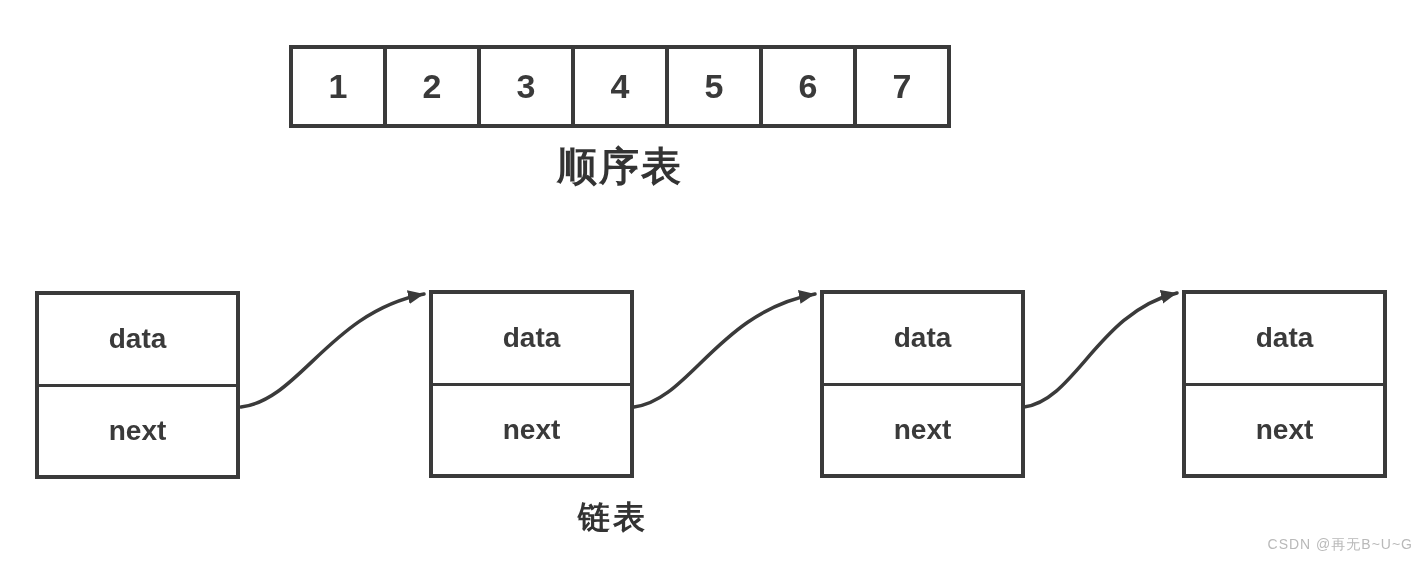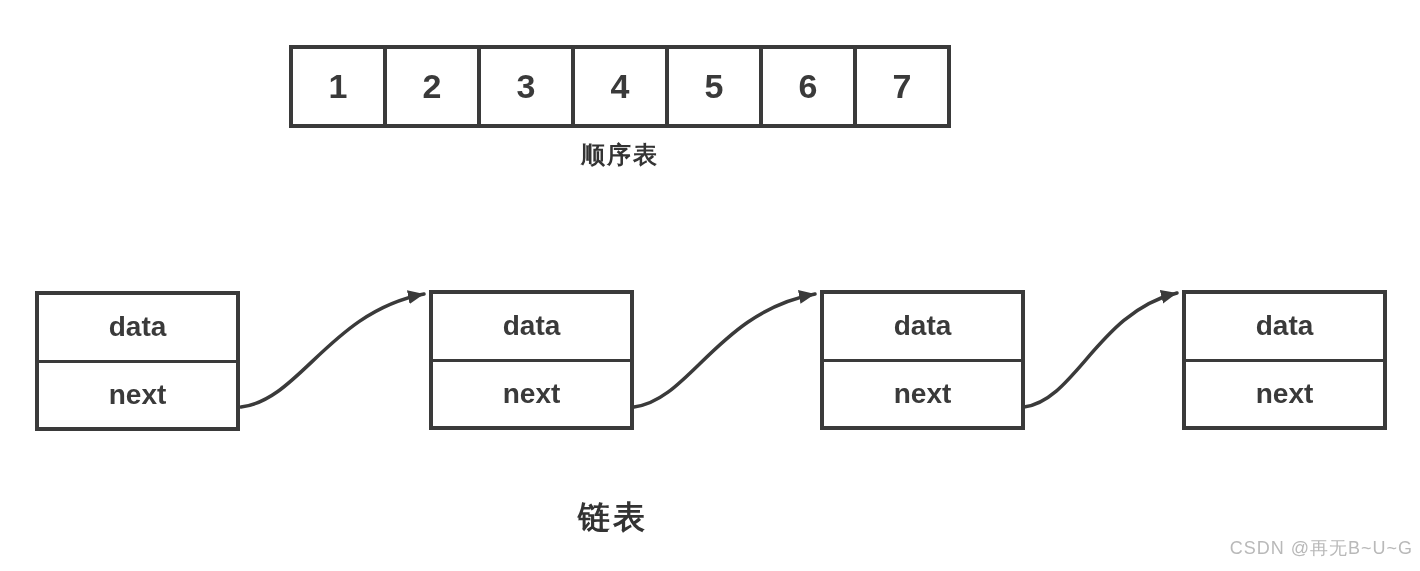--- a/index.html
+++ b/index.html
@@ -34,31 +34,31 @@
     background: #ffffff;
   }
   .array .cell:first-child { margin-left: 0; }
 
   .seq-label {
     position: absolute;
     left: 289px;
     top: 139px;
     width: 662px;
     text-align: center;
-    font-size: 24px;
+    font-size: 40px;
     font-weight: bold;
     color: #333333;
     letter-spacing: 2px;
   }
 
   
   .node {
     position: absolute;
     width: 205px;
-    height: 140px;
+    height: 188px;
     border: 4px solid #3a3a3a;
     background: #ffffff;
     display: flex;
     flex-direction: column;
   }
   .node .field {
     flex: 1;
     display: flex;
     align-items: center;
     justify-content: center;
@@ -90,21 +90,21 @@
     width: 1420px;
     height: 571px;
     pointer-events: none;
   }
 
   
   .watermark {
     position: absolute;
     right: 7px;
     top: 536px;
-    font-size: 18px;
+    font-size: 14px;
     color: #b9b9b9;
     letter-spacing: 1px;
   }
 </style>
 </head>
 <body>
 
 <div class="canvas">
 
   <div class="array">

